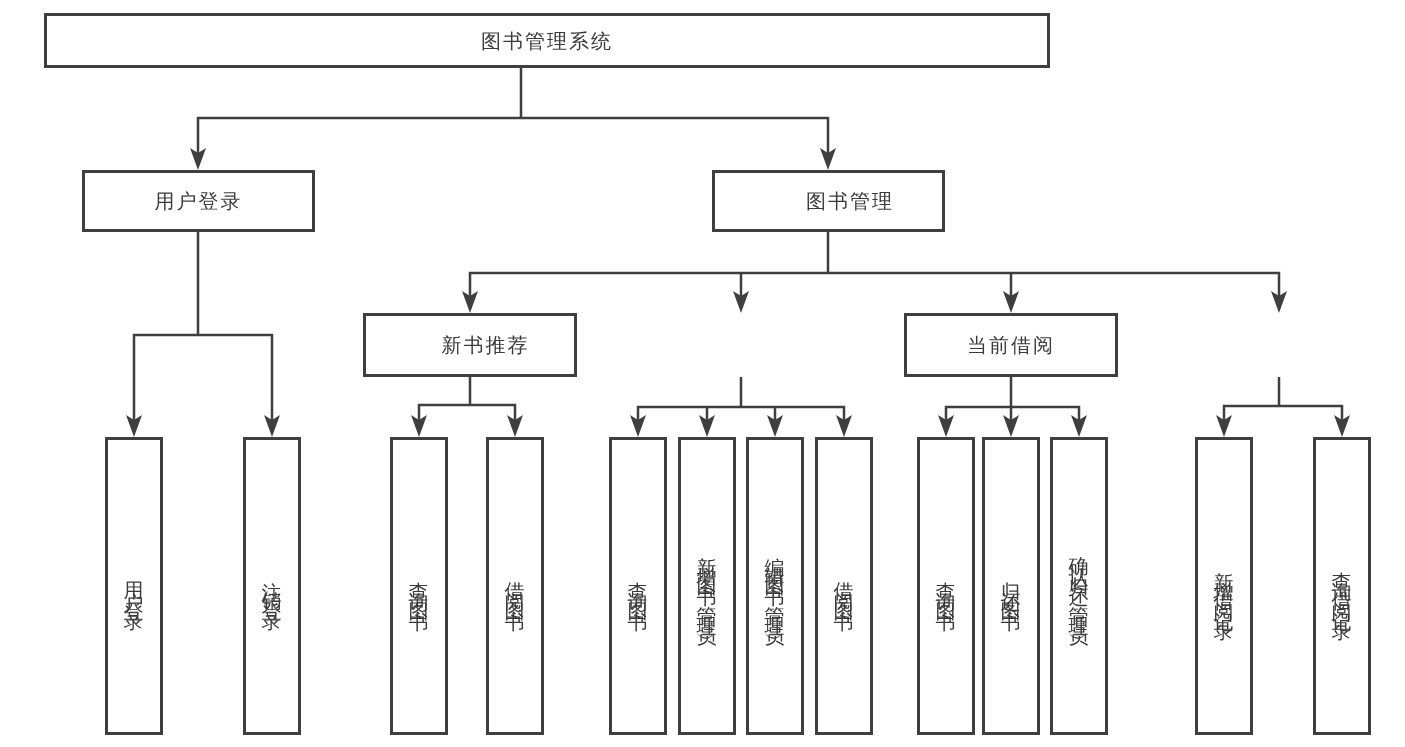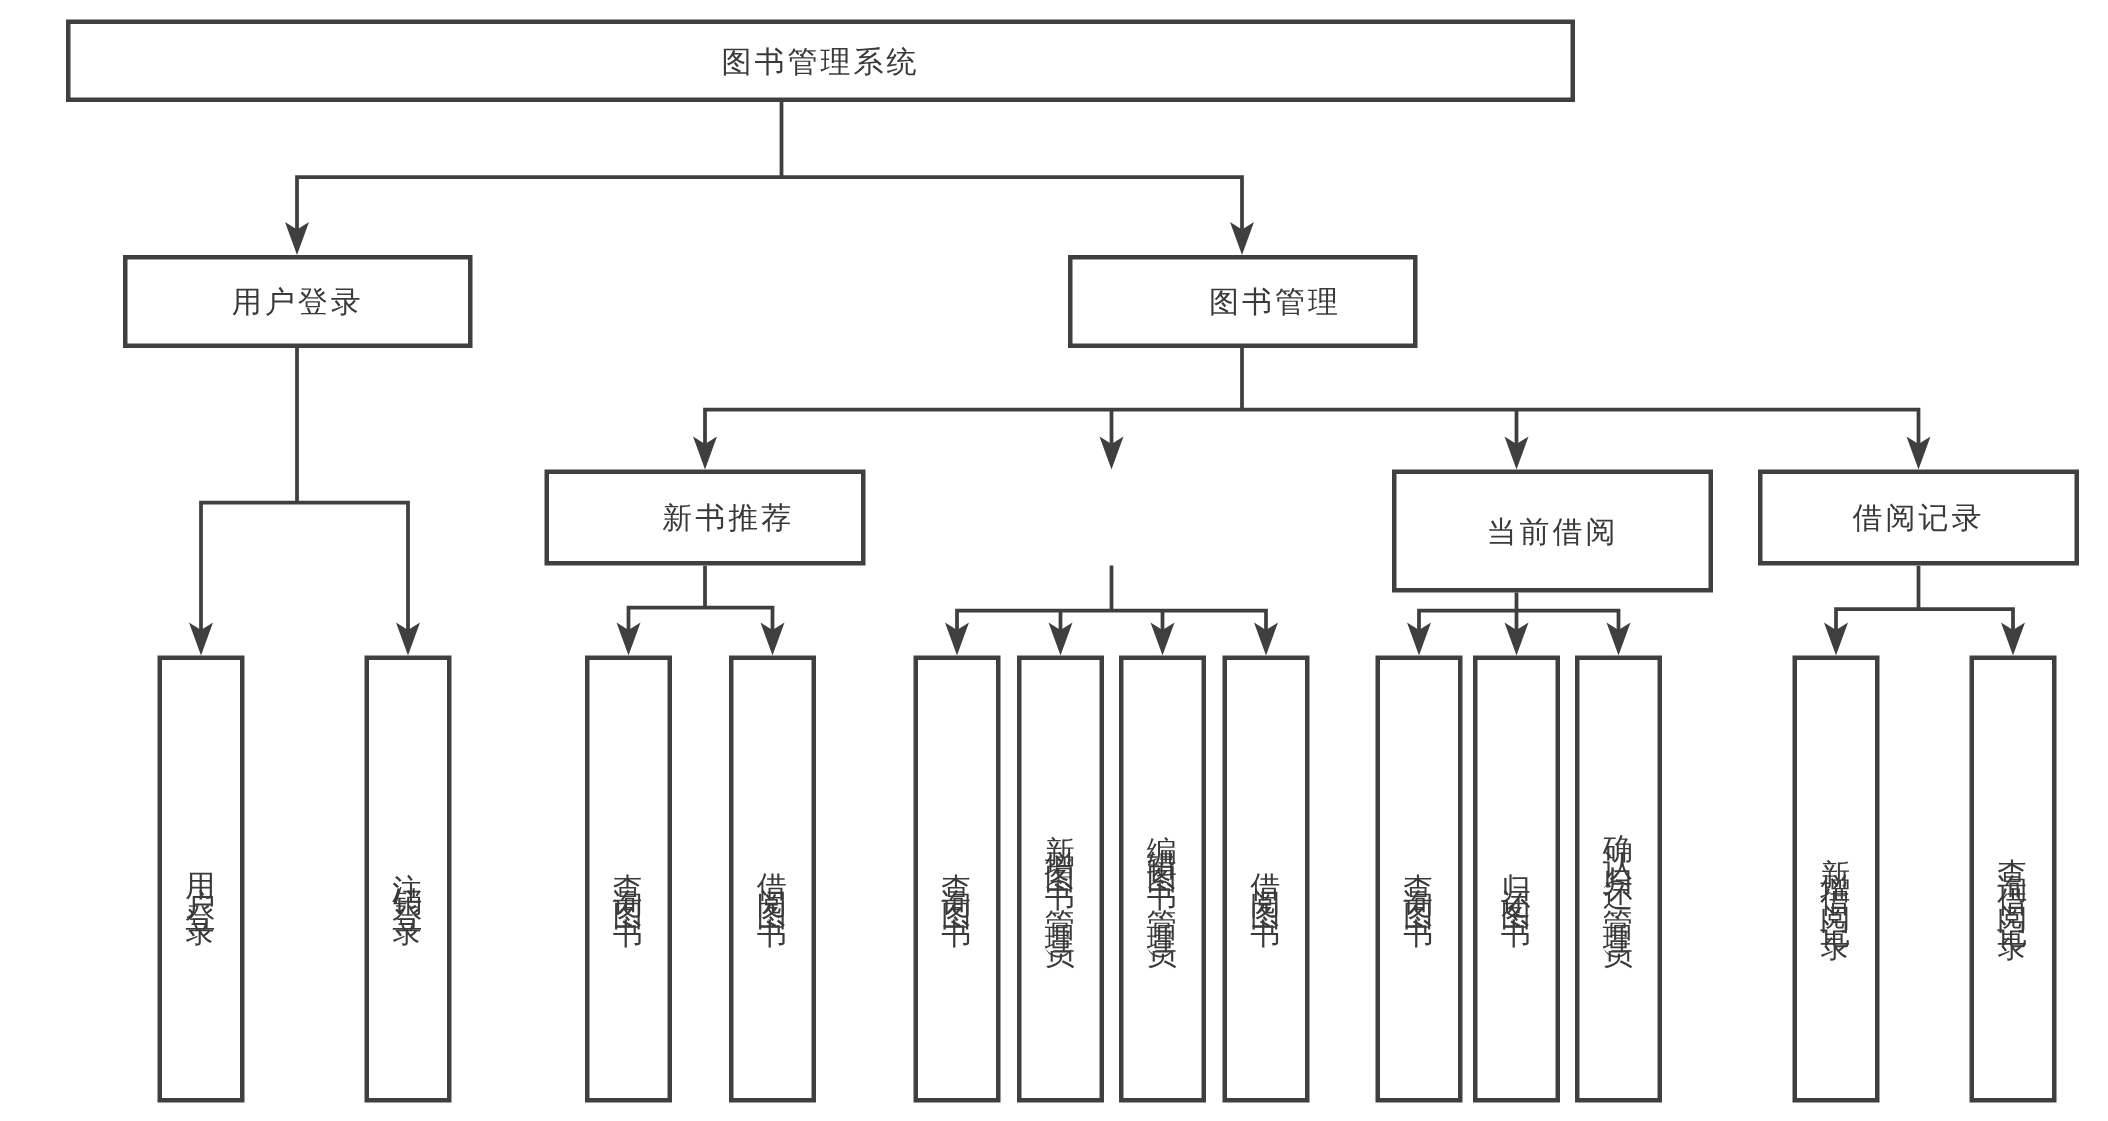--- a/index.html
+++ b/index.html
@@ -99,22 +99,21 @@
       <path class="arrows" d="M1224 437 L1216 415 L1224 420 L1232 415 Z M1342 437 L1334 415 L1342 420 L1350 415 Z"></path>
     </g>
   </svg>
 
   <div class="node" style="left:18px; top:13px; width:1006px; height:55px;margin-left:26px;">图书管理系统</div>
 
   <div class="node" style="left:82px; top:170px; width:233px; height:62px;">用户登录</div>
   <div class="node" style="left:712px; top:170px; width:233px; height:62px;padding-left:43px;">图书管理</div>
 
   <div class="node" style="left:363px; top:313px; width:214px; height:64px;padding-left:31px;">新书推荐</div>
-  <div class="node" style="left:928px; top:313px; width:214px; height:82px;">当前借阅</div>
-  <div class="node" style="left:1172px; top:313px; width:214px; height:64px;">借阅记录</div>
+  <div class="node" style="left:904px; top:313px; width:214px; height:64px;">当前借阅</div>
 
   <div class="node v" style="left:105px; top:437px; width:58px; height:298px;">用户登录</div>
   <div class="node v" style="left:243px; top:437px; width:58px; height:298px;">注销登录</div>
 
   <div class="node v" style="left:390px; top:437px; width:58px; height:298px;">查询图书</div>
   <div class="node v" style="left:486px; top:437px; width:58px; height:298px;">借阅图书</div>
 
   <div class="node v" style="left:609px; top:437px; width:58px; height:298px;">查询图书</div>
   <div class="node v" style="left:678px; top:437px; width:58px; height:298px;">新增图书（管理员）</div>
   <div class="node v" style="left:746px; top:437px; width:58px; height:298px;">编辑图书（管理员）</div>

